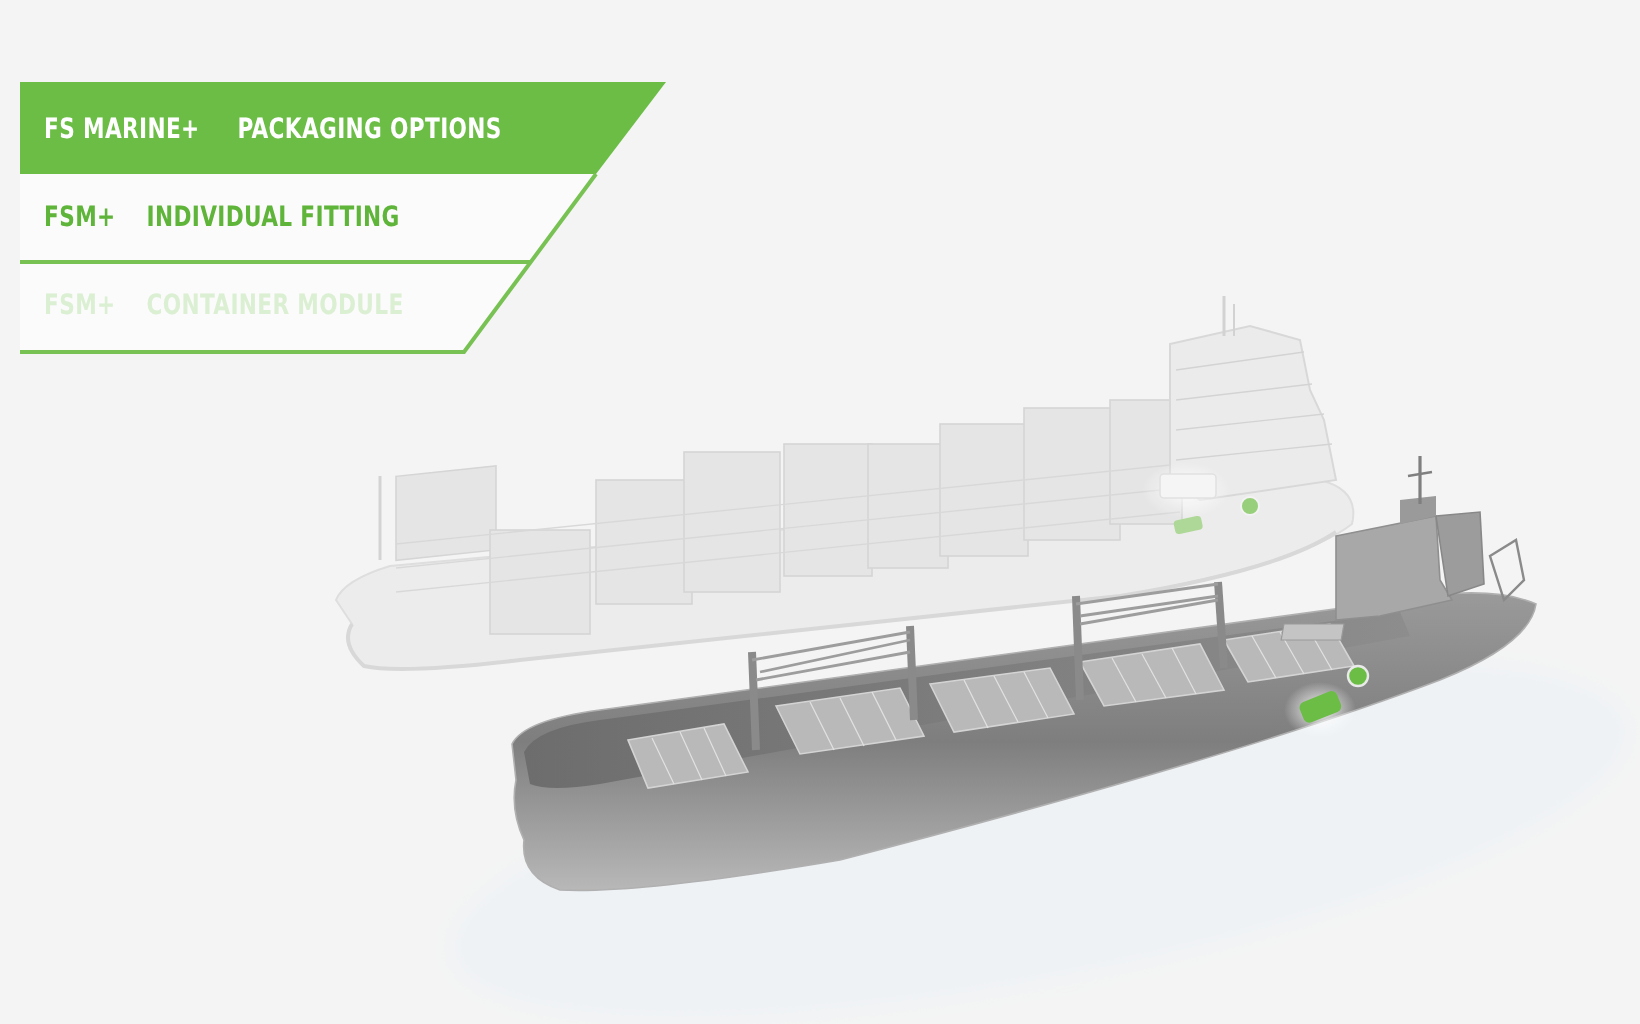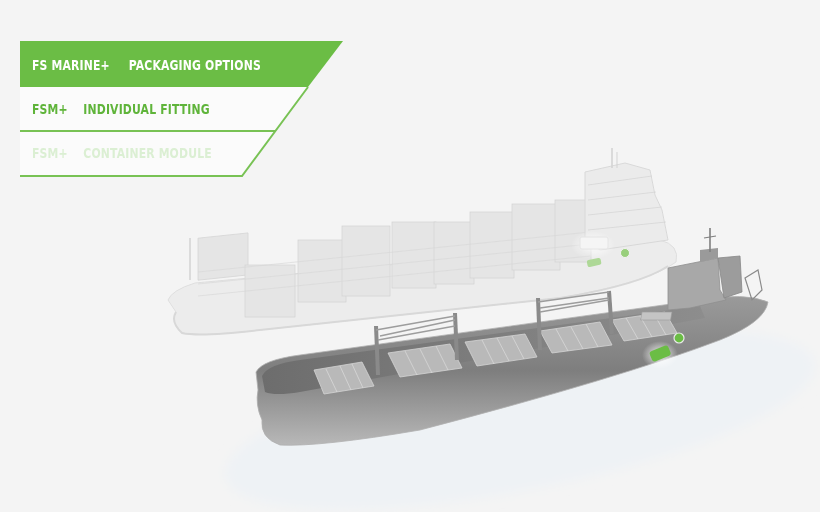--- a/index.html
+++ b/index.html
@@ -1,21 +1,21 @@
 <!DOCTYPE html>
 <html><head>
 <meta charset="utf-8">
 <style>
   html, body { margin:0; padding:0; }
   body {
     width:820px; height:512px; overflow:hidden; position:relative;
     background:#f4f4f4;
     font-family:"DejaVu Sans Condensed","DejaVu Sans","Liberation Sans",sans-serif;
   }
-  .menu { position:absolute; left:20px; top:41px; width:330px; height:140px; }
+  .menu { position:absolute; left:10px; top:41px; width:330px; height:140px; }
   .menu svg.frame { position:absolute; left:0; top:0; }
   .menu-item {
     position:absolute; left:0; height:44px; display:flex; align-items:center;
     padding-left:14px; font-weight:bold; font-size:14px; letter-spacing:0.2px;
     cursor:pointer; white-space:nowrap; transform:scaleX(0.86); transform-origin:left center;
   }
   .menu-item .gap { display:inline-block; width:18px; }
   .mi-1 { top:2px; color:#ffffff; }
   .mi-2 { top:46px; color:#5fb43a; }
   .mi-3 { top:90px; color:#dbefd3; }

